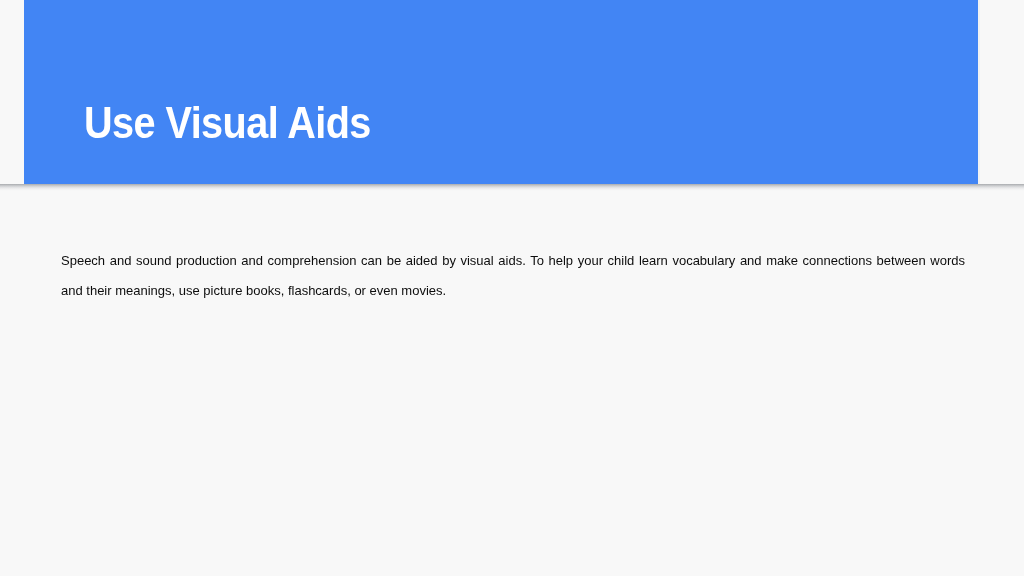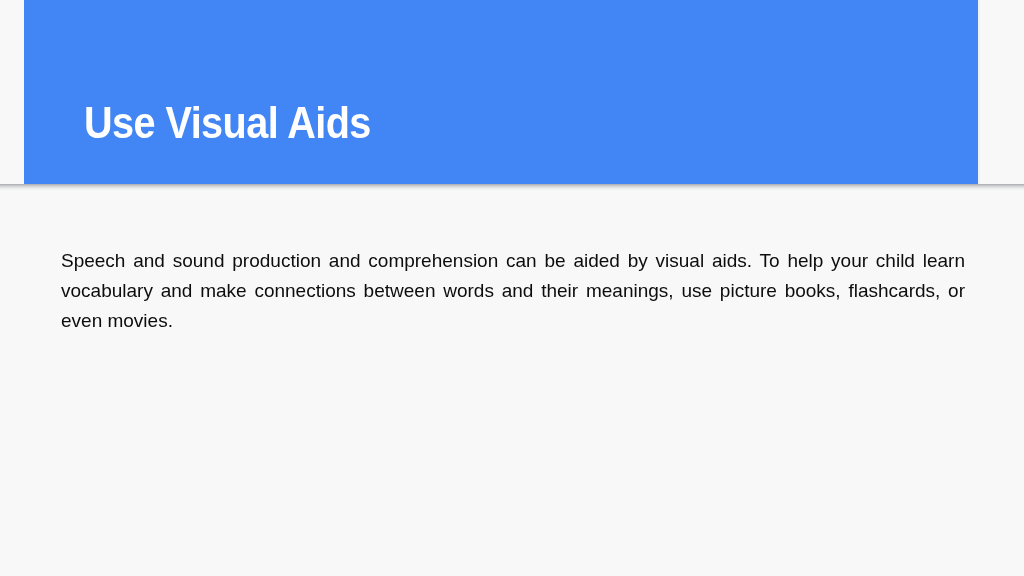--- a/index.html
+++ b/index.html
@@ -83,21 +83,21 @@
   }
 
   .body-paragraph {
     position: absolute;
     left: 61px;
     top: 62px;
     width: 904px;
     margin: 0;
     color: #0d0d0d;
     font-family: "Liberation Sans", sans-serif;
-    font-size: 19px;
+    font-size: 13px;
     line-height: 30px;
     text-align: justify;
     text-justify: inter-word;
   }
 </style>
 </head>
 <body>
 
 <div class="slide">
 

